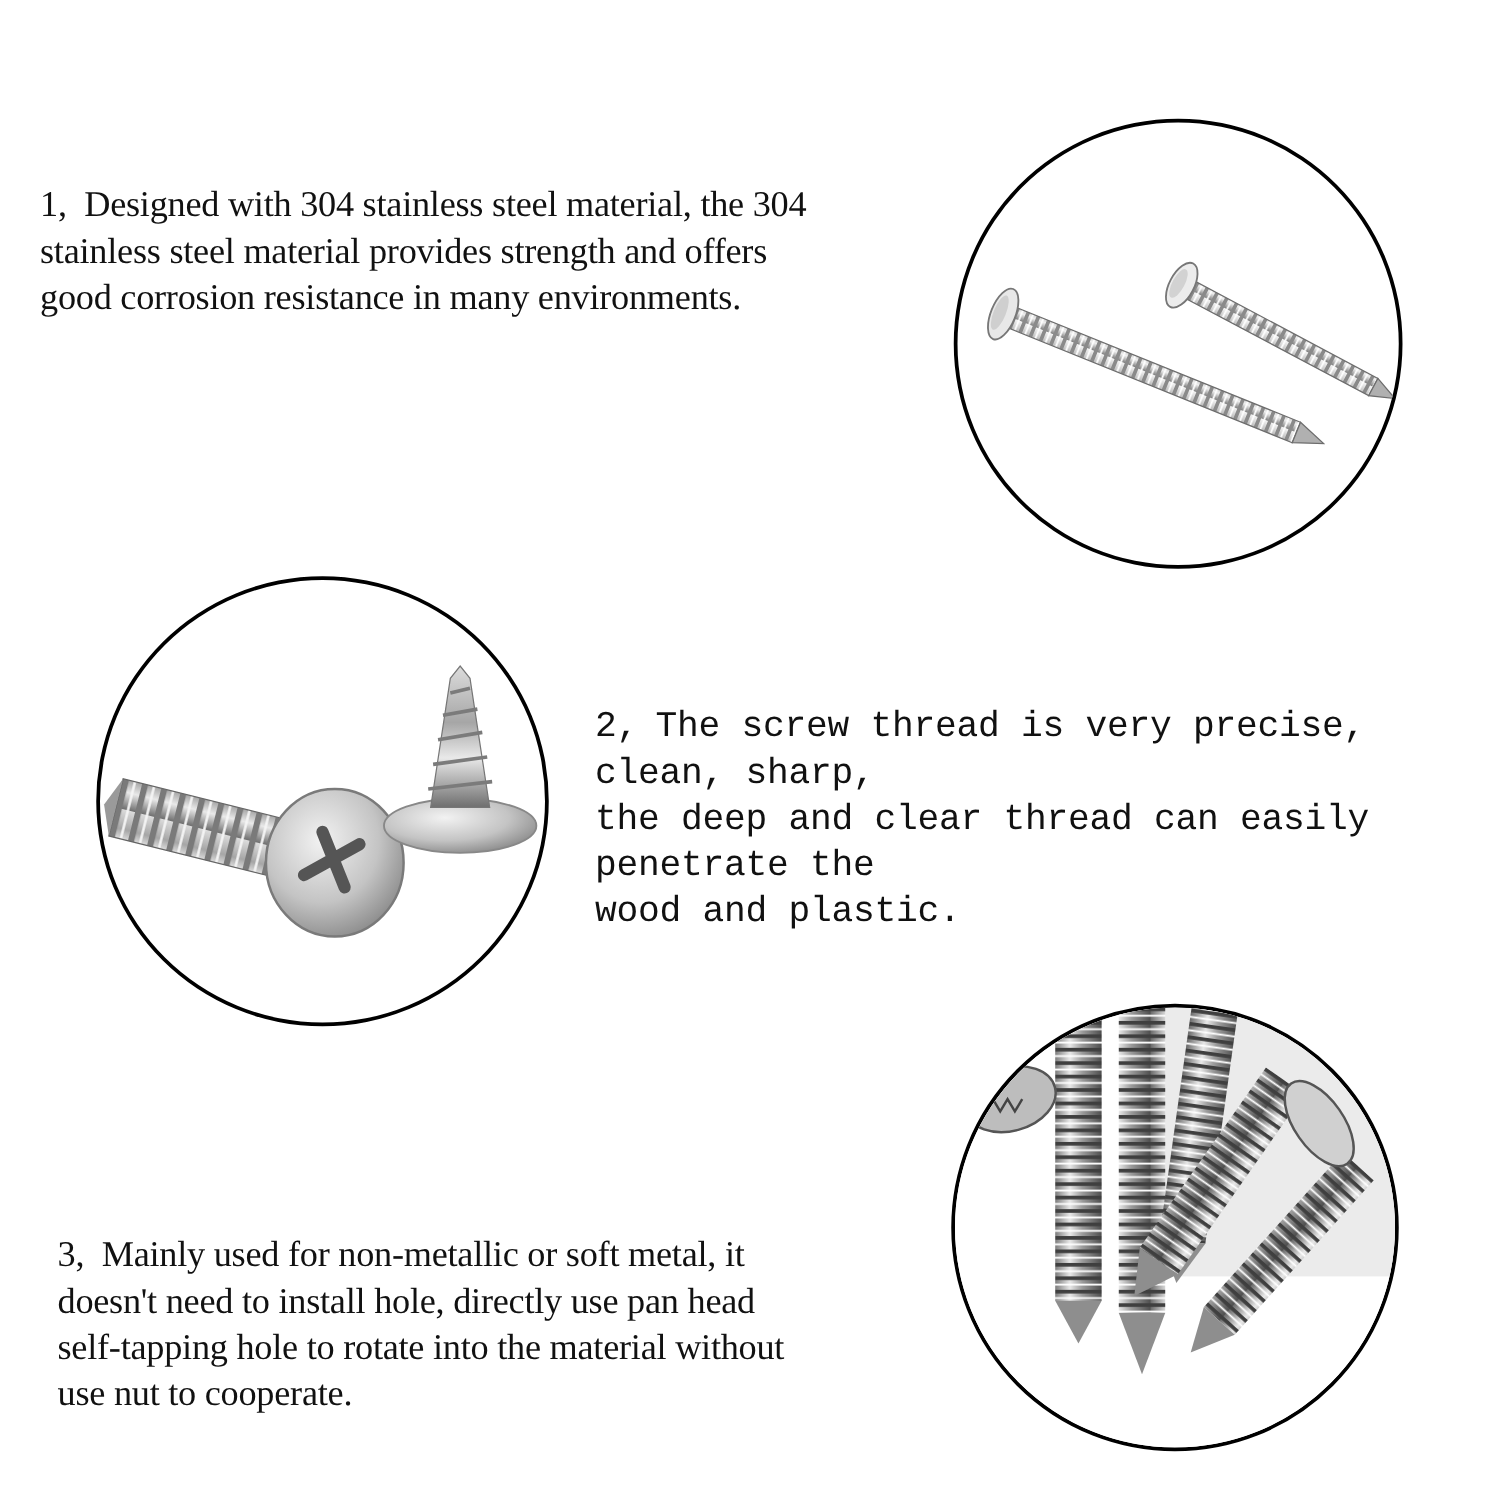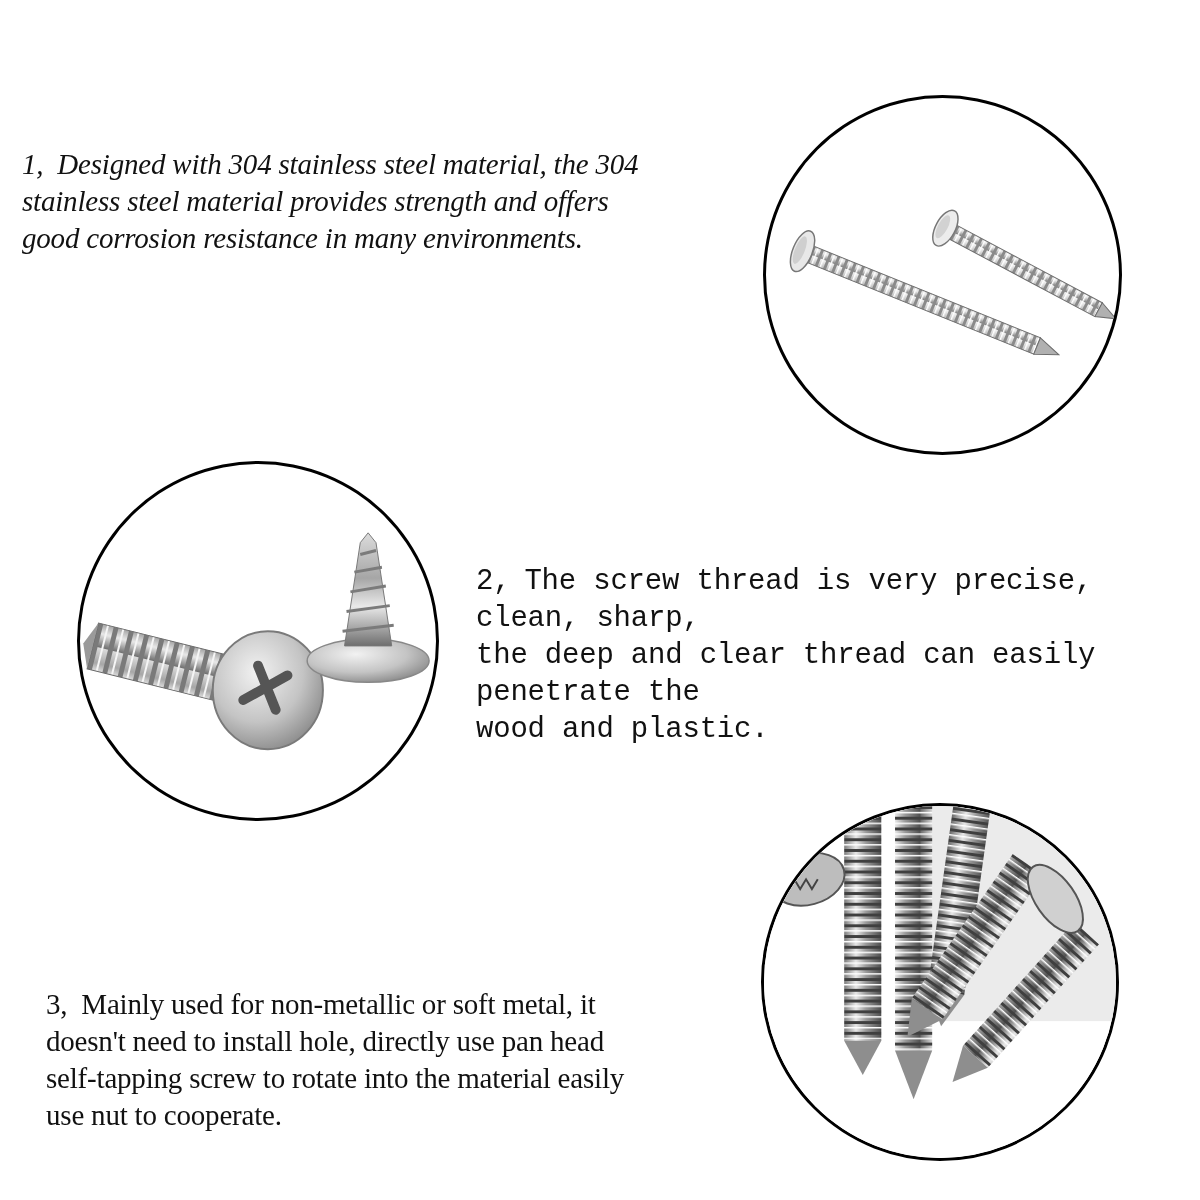--- a/index.html
+++ b/index.html
@@ -7,21 +7,21 @@
          font-family: "Liberation Serif", "DejaVu Serif", serif; color: #111; }
   .feature-text {
     position: absolute;
     font-family: "Liberation Serif", "DejaVu Serif", serif;
     font-size: 29px;
     line-height: 37px;
     color: #111;
     letter-spacing: -0.2px;
     white-space: pre-line;
   }
-  .t1 { left: 22px; top: 146px; width: 740px; font-style: italic; }
+  .t1 { left: 32px; top: 146px; width: 740px; }
   .t2 { left: 476px; top: 563px; width: 700px; font-family: Liberation Mono, monospace; }
   .t3 { left: 46px; top: 986px; width: 720px; }
   .num { margin-right: 14px; }
   .circle {
     position: absolute;
     border: 3px solid #000;
     border-radius: 50%;
     overflow: hidden;
     background: #fff;
     box-sizing: border-box;
@@ -109,21 +109,21 @@
     </g>
   </svg>
 </div>
 
 <div class="feature-text t2"><span class="num">2,</span><span>The screw thread is very precise, clean, sharp,
 the deep and clear thread can easily penetrate the
 wood and plastic.</span></div>
 
 <div class="feature-text t3"><span class="num">3,</span><span>Mainly used for non-metallic or soft metal, it
 doesn't need to install hole, directly use pan head
-self-tapping screw to rotate into the material easily
+self-tapping hole to rotate into the material without
 use nut to cooperate.</span></div>
 
 <div class="circle c3">
   <svg viewBox="0 0 360 360">
     <defs>
       <linearGradient id="steelC" x1="0" y1="0" x2="1" y2="0">
         <stop offset="0" stop-color="#6a6a6a"></stop>
         <stop offset="0.35" stop-color="#e8e8e8"></stop>
         <stop offset="0.6" stop-color="#9c9c9c"></stop>
         <stop offset="1" stop-color="#4e4e4e"></stop>

